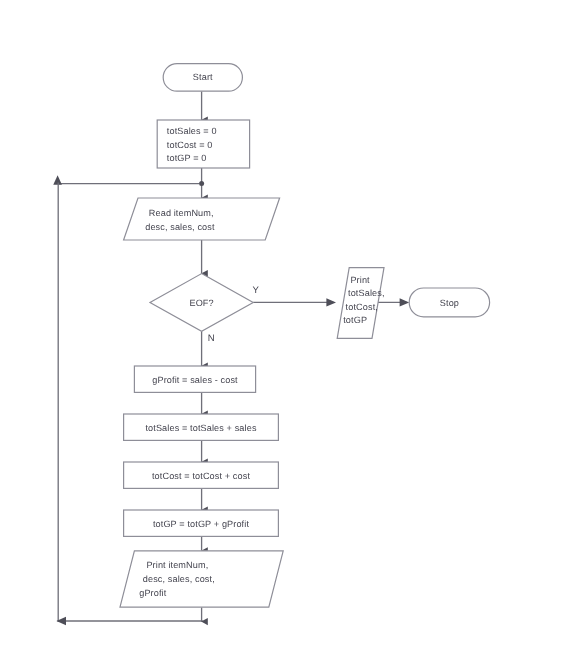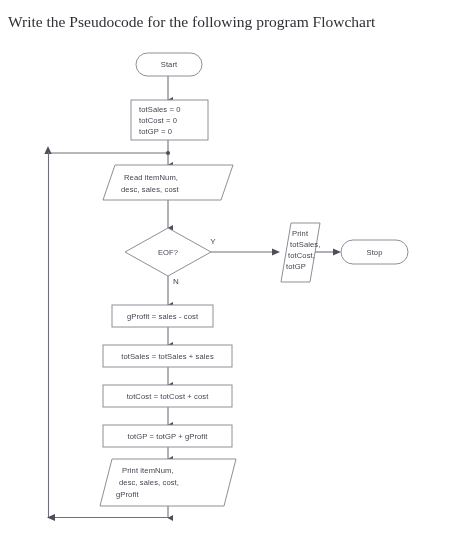--- a/index.html
+++ b/index.html
@@ -63,21 +63,20 @@
     stroke: #6f6f79;
     stroke-width: 1.1;
     fill: none;
   }
 </style>
 </head>
 <body>
 
 <div id="page">
 
-  <div id="question-title">Write the Pseudocode for the following program Flowchart</div>
 
   <div id="flow-canvas">
     <svg width="472" height="498" viewBox="0 0 472 498" xmlns="http://www.w3.org/2000/svg">
 
       <defs>
         <marker id="arrow-down" markerWidth="8" markerHeight="8" refX="3" refY="5.2" orient="auto" markerUnits="userSpaceOnUse">
           <path d="M0,0 L6,0 L3,5.6 z" fill="#4e4e58"></path>
         </marker>
       </defs>
 

